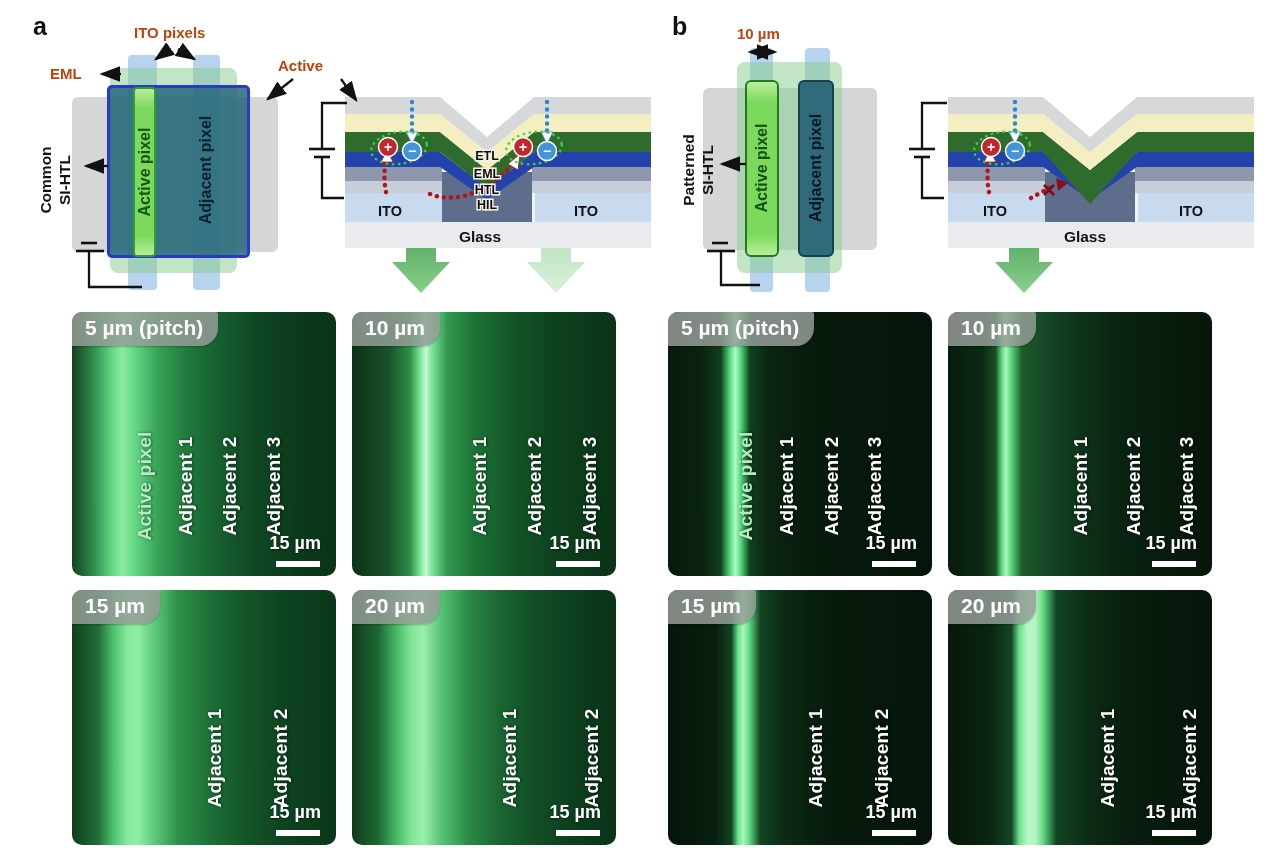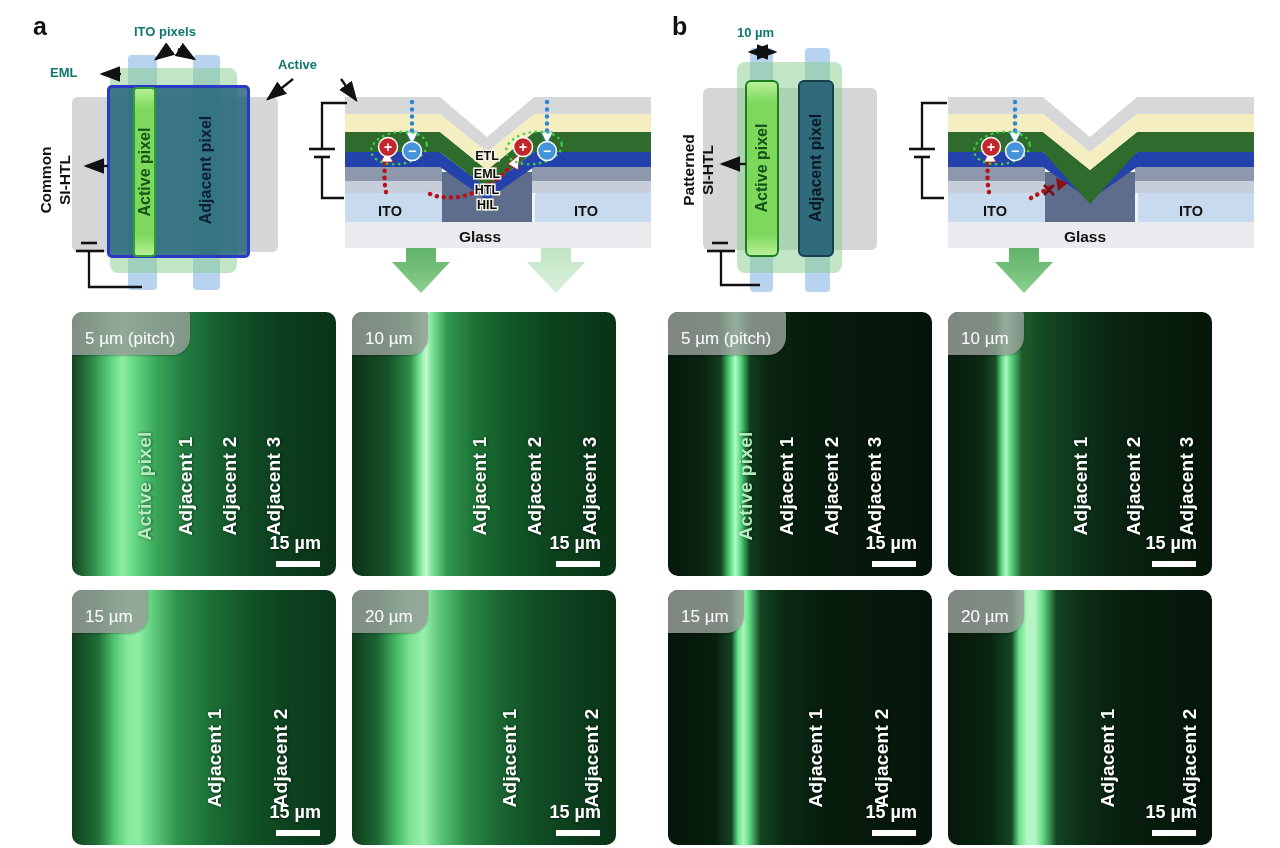--- a/index.html
+++ b/index.html
@@ -2,21 +2,21 @@
 <html><head>
 <meta charset="utf-8">
 <style>
   html,body{margin:0;padding:0;}
   body{
     width:1280px;height:848px;position:relative;background:#ffffff;
     font-family:"Liberation Sans", sans-serif;color:#111;overflow:hidden;
   }
   .abs{position:absolute;}
   .panel-letter{position:absolute;font-size:25px;font-weight:800;color:#111;}
-  .plabel{position:absolute;font-size:13px;font-weight:600;color:#0f766e;white-space:nowrap;}
+  .plabel{position:absolute;font-size:15px;font-weight:600;color:#c2410c;white-space:nowrap;}
   .vlabel{position:absolute;transform:translate(-50%,-50%) rotate(-90deg);
     white-space:nowrap;font-size:16px;font-weight:600;}
   .vblock{position:absolute;transform:translate(-50%,-50%) rotate(-90deg);
     text-align:center;font-size:15.5px;font-weight:600;line-height:1.2;color:#111;white-space:nowrap;}
   
   .shape{position:absolute;}
   .gray-sq{background:#d5d6d8;border-radius:6px;}
   .ito-strip{background:rgba(165,200,235,.8);border-radius:4px;}
   .eml-rect{background:rgba(134,205,140,.5);border-radius:8px;}
   .navy-sq{background:rgba(28,94,118,.8);border:3px solid #2b3ac6;border-radius:5px;}
@@ -28,21 +28,21 @@
   
   .mg{position:absolute;border-radius:10px;overflow:hidden;}
   .mg-a1{background:linear-gradient(90deg,#16401f 0%,#2f8c4b 8%,#62d683 15%,#8deca1 19%,#62d683 24%,#3aa659 32%,#237e41 42%,#175f30 55%,#0f4723 70%,#0b3a1b 85%,#0a3318 100%);}
   .mg-a2{background:linear-gradient(90deg,#0d3117 0%,#17522a 14%,#2e9048 22%,#7fe89c 26%,#c9f9d4 28%,#7fe89c 30%,#31984f 36%,#1d7437 46%,#135727 60%,#0d421e 76%,#093316 100%);}
   .mg-a3{background:linear-gradient(90deg,#123d1e 0%,#1f6f38 10%,#52c473 16%,#85e99b 21%,#8feda4 25%,#5ecb7c 31%,#2f9149 40%,#1d7038 52%,#135326 67%,#0d4220 82%,#0a3719 100%);}
   .mg-a4{background:linear-gradient(90deg,#113a1c 0%,#1d6834 10%,#48bb68 17%,#7ee295 22%,#9aefac 27%,#55c274 34%,#2b8a46 44%,#1a6532 56%,#114d24 70%,#0c3d1d 85%,#093317 100%);}
   .mg-b1{background:linear-gradient(90deg,#07190c 0%,#0a2511 14%,#12401e 20%,#52dd7d 23.5%,#b9f7c8 25.5%,#52dd7d 27.5%,#123f1e 31%,#0a2511 38%,#071b0d 55%,#05140a 100%);}
   .mg-b2{background:linear-gradient(90deg,#071c0d 0%,#0b2a13 13%,#174f25 18%,#5fe186 20.5%,#b2f4c1 22%,#63e289 23.5%,#1d5c2b 28%,#144424 38%,#0e3319 50%,#092311 65%,#061609 100%);}
   .mg-b3{background:linear-gradient(90deg,#05150a 0%,#081f0e 18%,#134322 24%,#63e389 26.5%,#aff3bf 28.5%,#63e389 30.5%,#134322 35%,#0b2a14 44%,#071c0d 60%,#05140a 100%);}
   .mg-b4{background:linear-gradient(90deg,#06180b 0%,#0a2511 16%,#134524 24%,#6ce18d 27%,#b6f5c5 30%,#b6f5c5 33%,#62d981 36%,#134524 41%,#0c2c15 52%,#081e0e 68%,#05150a 100%);}
-  .mg-badge{position:absolute;top:0;left:0;padding:17px 15px 6px 13px;font-size:17px;font-weight:400;
+  .mg-badge{position:absolute;top:0;left:0;padding:4px 15px 6px 13px;font-size:21px;font-weight:700;
     color:#fff;background:rgba(148,156,150,.85);border-radius:10px 2px 18px 0;
     box-shadow:0 1px 2px rgba(0,0,0,.25);}
   .mg-label{position:absolute;transform:translate(-50%,-50%) rotate(-90deg);white-space:nowrap;
     color:#fff;font-size:19px;font-weight:700;letter-spacing:.3px;text-shadow:0 1px 3px rgba(0,0,0,.6);}
   .mg-label.active{color:#b4eec0;}
   .mg-scale-text{position:absolute;right:15px;bottom:22px;font-size:18px;font-weight:700;color:#fff;
     text-shadow:0 1px 2px rgba(0,0,0,.5);}
   .mg-scale-bar{position:absolute;right:16px;bottom:9px;width:44px;height:6px;background:#fff;}
   svg text{font-family:"Liberation Sans", sans-serif;}
   .layer-label{font-size:12.5px;font-weight:700;fill:#0b0b0b;paint-order:stroke;stroke:#f4f2e4;stroke-width:3px;text-anchor:middle;}

